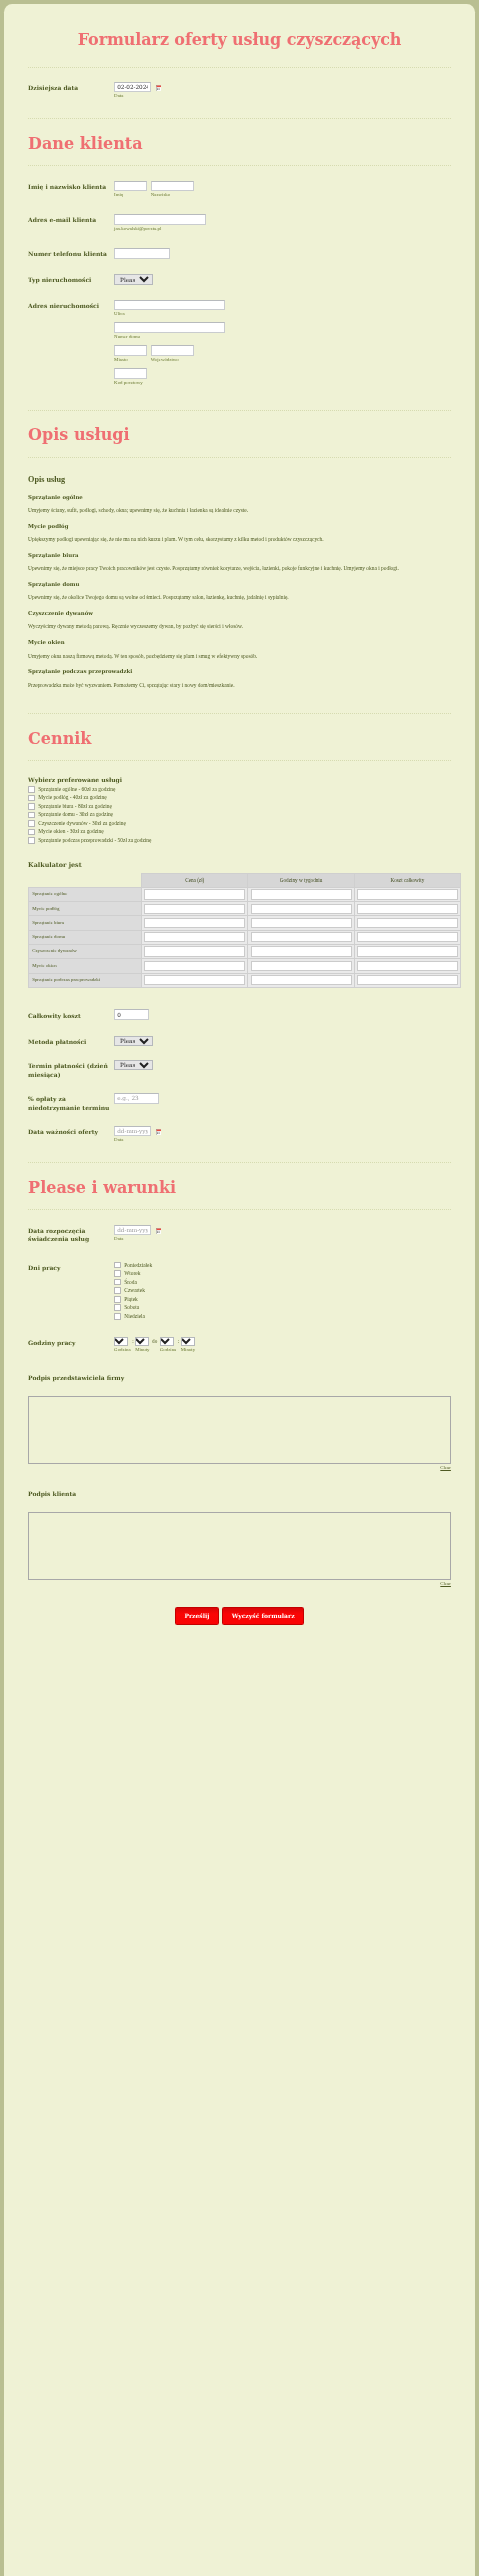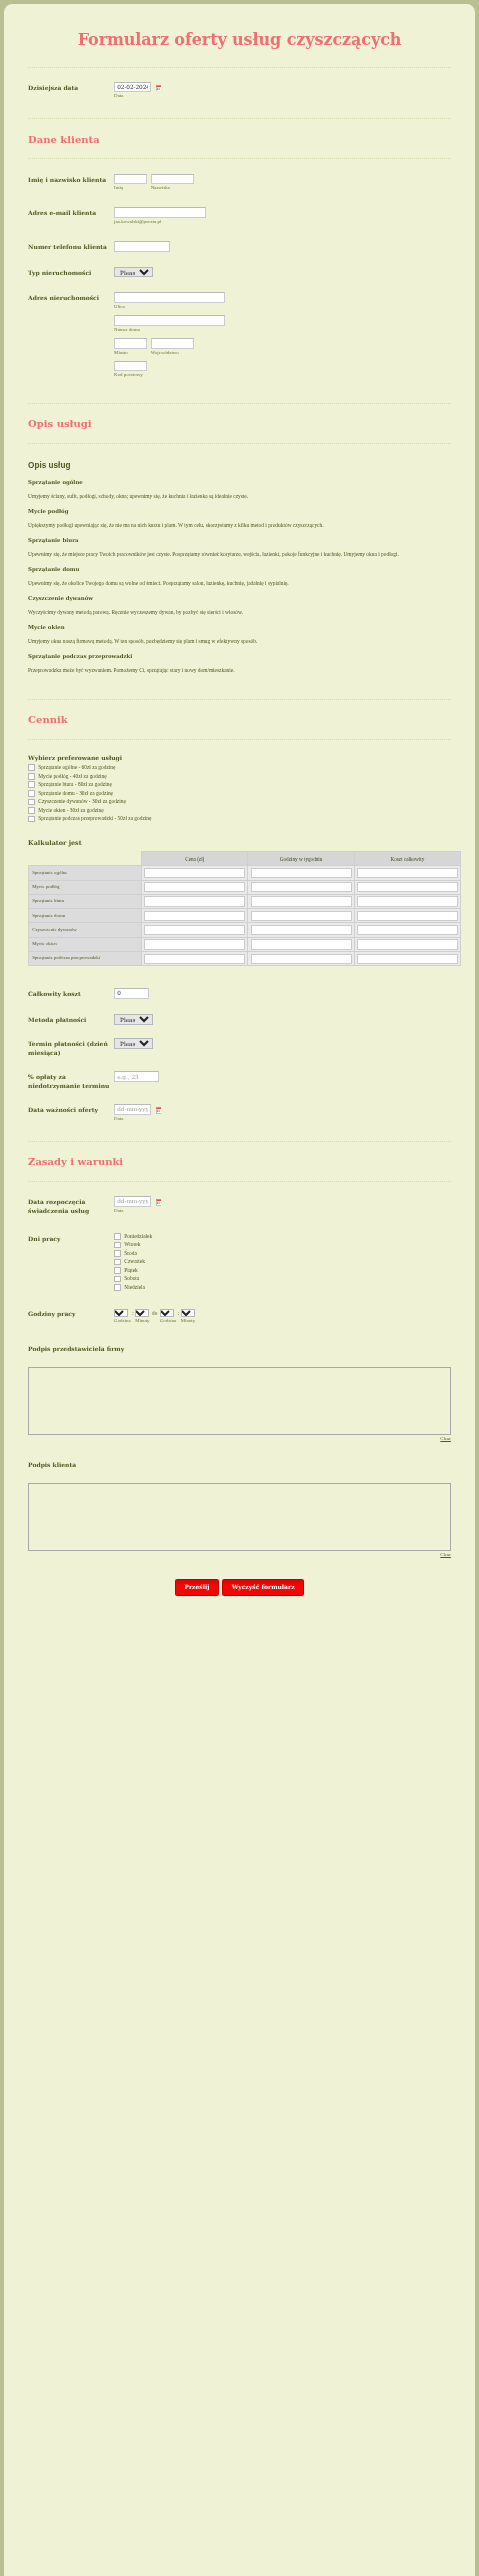--- a/index.html
+++ b/index.html
@@ -42,21 +42,21 @@
     padding: 27px 10.3px 5.2px 10.3px;
     margin: 0;
     line-height: 1.1;
   }
 
   
   .section-head {
     color: #ef6f72;
     font-family: "DejaVu Serif", "Liberation Serif", serif;
     font-weight: bold;
-    font-size: 10px;
+    font-size: 16px;
     margin: 0;
     padding: 0 0 0 24px;
     line-height: 1.2;
   }
 
   .hr {
     border: 0;
     border-top: 0.5px dotted #d6dbb0;
     margin: 0 24px;
     height: 0;
@@ -145,21 +145,21 @@
     height: 6.7px;
     margin-left: 2.6px;
     position: relative;
     top: 0.5px;
   }
 
   
   .prose { padding: 0 24px; }
   .prose h3 {
     color: #4e5a22;
-    font-family: Liberation Sans, sans-serif;
+    font-family: Liberation Serif, serif;
     font-weight: bold;
     font-size: 8.2px;
     margin: 0 0 9.3px 0;
   }
   .prose h4 {
     color: #4e5a22;
     font-family: "DejaVu Serif", "Liberation Serif", serif;
     font-weight: bold;
     font-size: 5.4px;
     margin: 0 0 6.7px 0;
@@ -606,21 +606,21 @@
             </svg>
       </span>
       <div class="sub">Data</div>
     </div>
   </div>
 
   <div style="height:18.5px"></div>
   <hr class="hr">
   <div style="height:14.4px"></div>
 
-  <h2 class="section-head">Zasady i warunki</h2>
+  <h2 class="section-head">Please i warunki</h2>
   <div style="height:12.4px"></div>
   <hr class="hr">
   <div style="height:14.4px"></div>
 
   <div class="row">
     <div class="row-label">Data rozpoczęcia świadczenia usług</div>
     <div class="row-field">
       <input class="tf w-date" type="text" placeholder="dd-mm-yyyy" style="">
       <span class="cal-icon">
         <svg width="5.7" height="6.7" viewBox="0 0 11 13">

